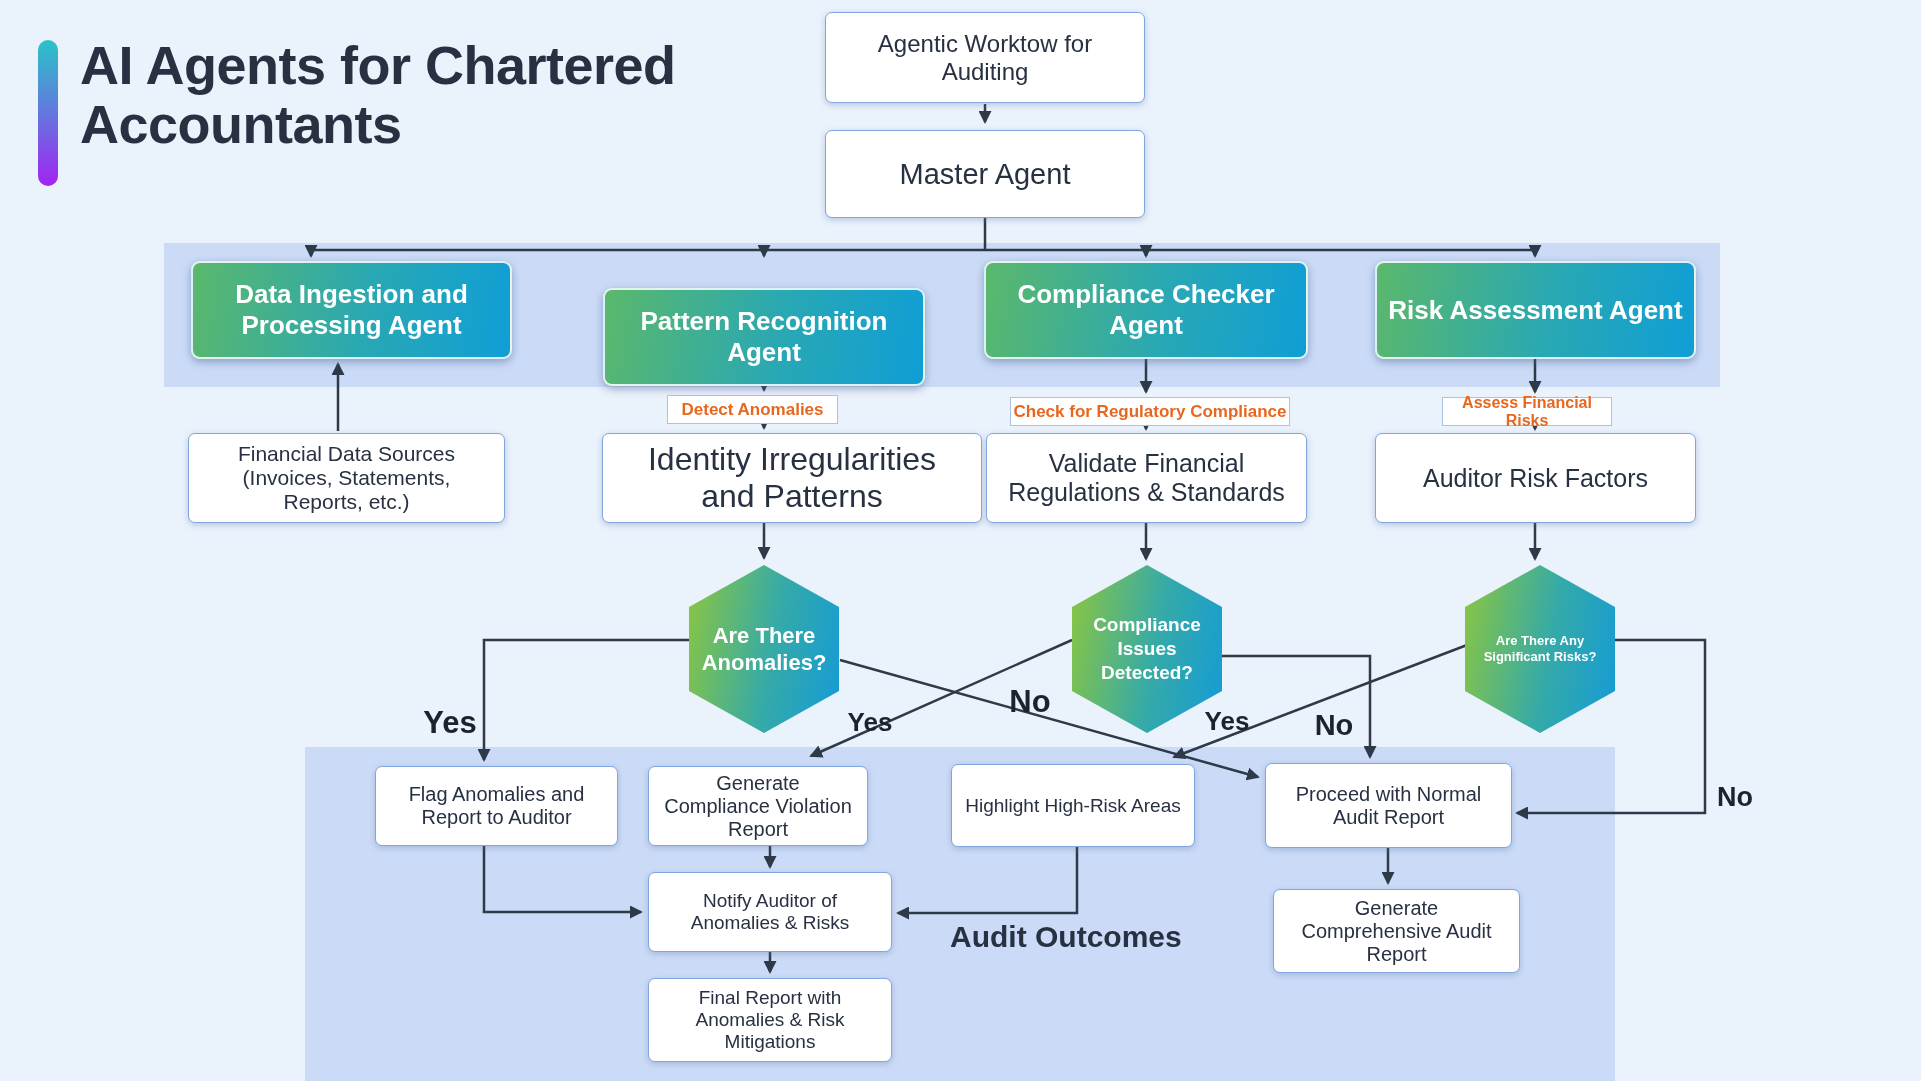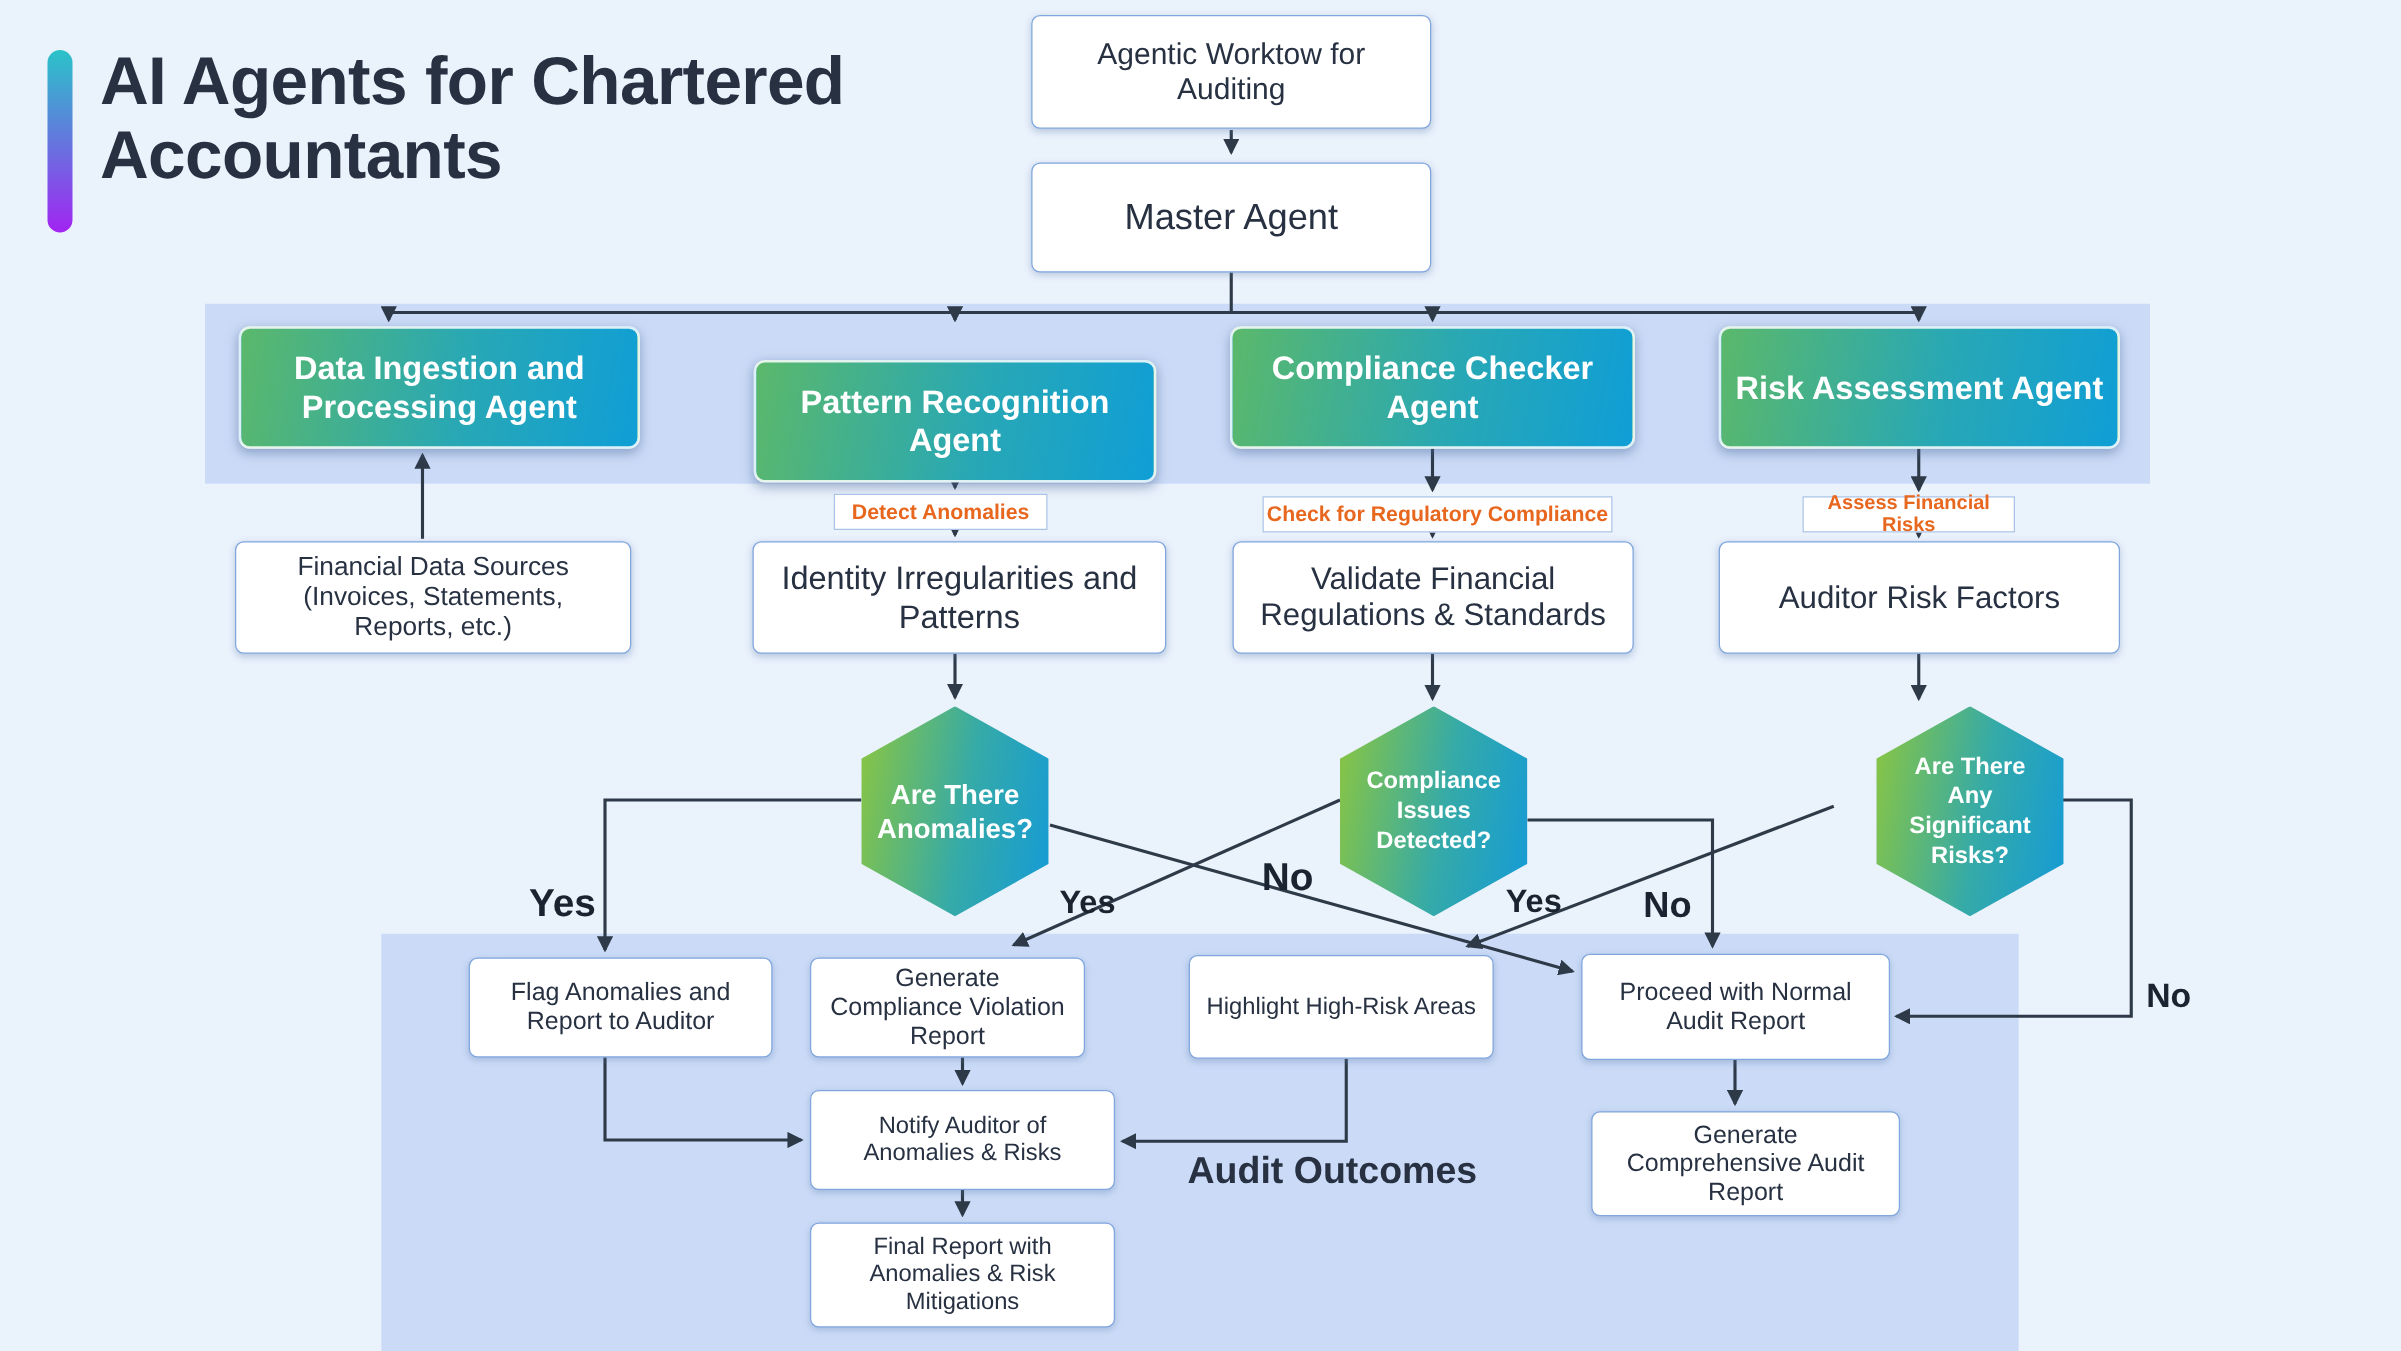--- a/index.html
+++ b/index.html
@@ -129,37 +129,37 @@
   <div class="task-label" style="left:1010px;top:397px;width:280px;height:29px;font-size:17px;">
       <span>Check for Regulatory Compliance</span>
     </div>
   <div class="task-label" style="left:1442px;top:397px;width:170px;height:29px;font-size:16px;">
       <span>Assess Financial Risks</span>
     </div>
 
   <div class="box" style="left:188px;top:433px;width:317px;height:90px;font-size:21px;padding:4px 16px;">
       <span>Financial Data Sources (Invoices, Statements, Reports, etc.)</span>
     </div>
-  <div class="box" style="left:602px;top:433px;width:331px;height:90px;font-size:26px;padding:4px 20px;">
+  <div class="box" style="left:602px;top:433px;width:380px;height:90px;font-size:32px;padding:4px 20px;">
       <span>Identity Irregularities and Patterns</span>
     </div>
   <div class="box" style="left:986px;top:433px;width:321px;height:90px;font-size:25px;padding:4px 18px;">
       <span>Validate Financial Regulations &amp; Standards</span>
     </div>
   <div class="box" style="left:1375px;top:433px;width:321px;height:90px;font-size:25px;">
       <span>Auditor Risk Factors</span>
     </div>
 
   <div class="hex" style="left:689px;top:565px;font-size:22px;">
       <span>Are There Anomalies?</span>
     </div>
   <div class="hex" style="left:1072px;top:565px;font-size:19px;">
       <span>Compliance Issues Detected?</span>
     </div>
-  <div class="hex" style="left:1465px;top:565px;font-size:19px;margin-left:36px;">
+  <div class="hex" style="left:1465px;top:565px;font-size:13px;">
       <span>Are There Any Significant Risks?</span>
     </div>
 
   <div class="edge-label" style="left:450px;top:723px;font-size:31px;">Yes</div>
   <div class="edge-label" style="left:1030px;top:702px;font-size:31px;">No</div>
   <div class="edge-label" style="left:870px;top:722px;font-size:26px;">Yes</div>
   <div class="edge-label" style="left:1334px;top:725px;font-size:29px;">No</div>
   <div class="edge-label" style="left:1227px;top:721px;font-size:26px;">Yes</div>
   <div class="edge-label" style="left:1735px;top:797px;font-size:27px;">No</div>
 

